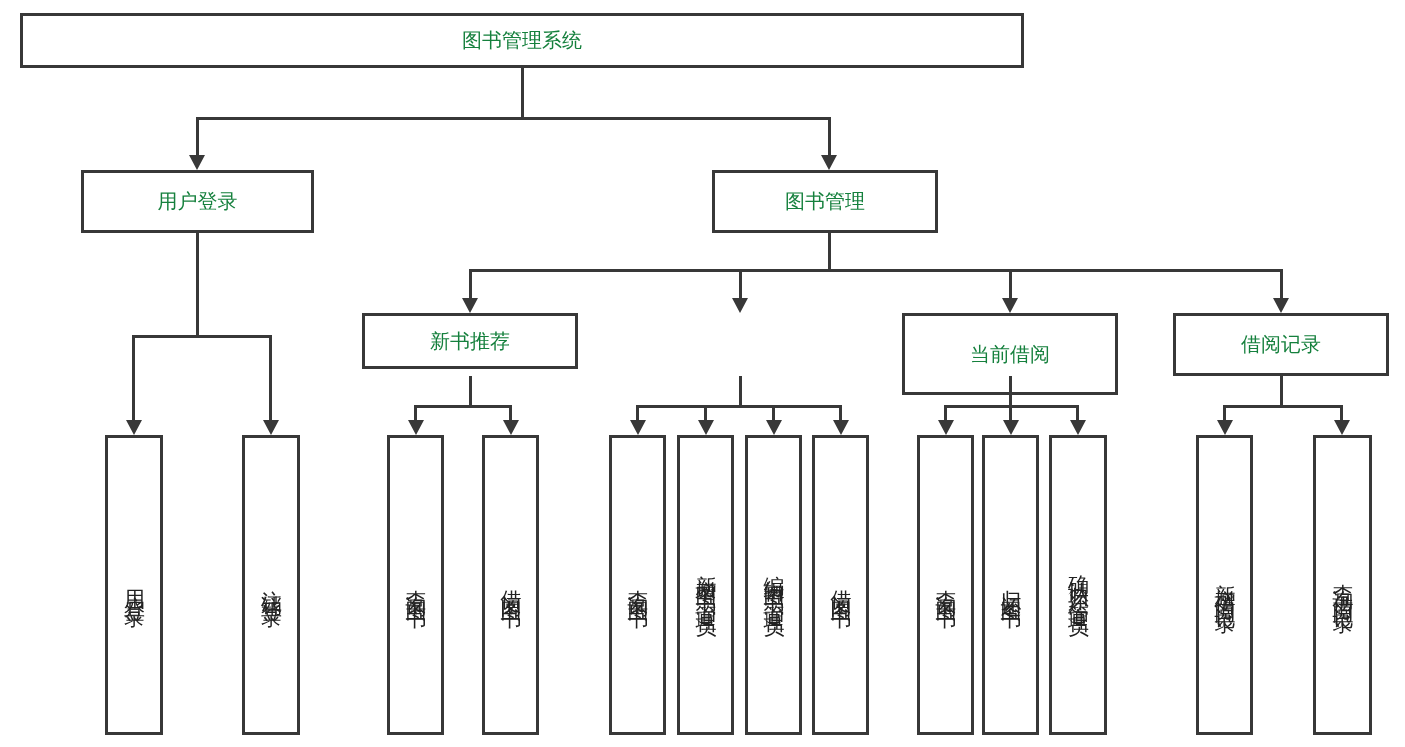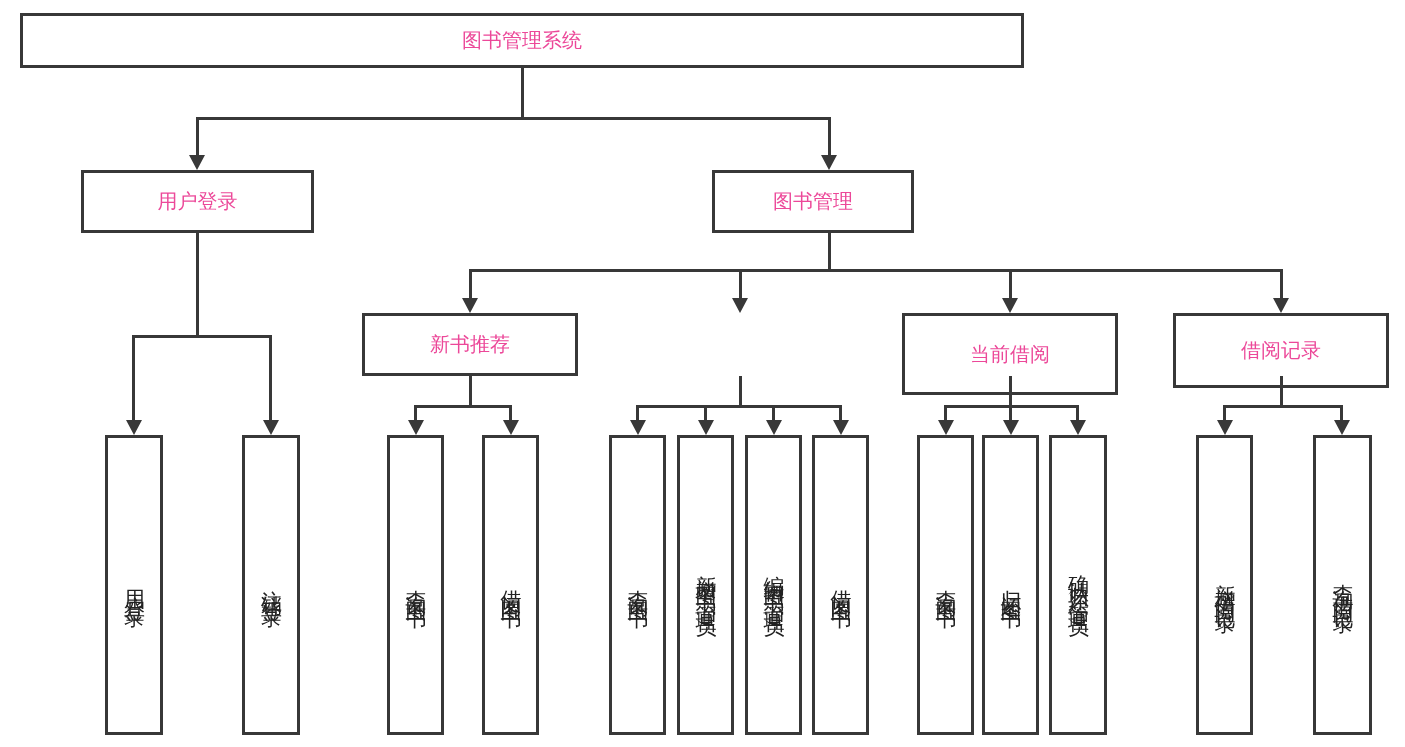--- a/index.html
+++ b/index.html
@@ -3,21 +3,21 @@
 <meta charset="utf-8">
 <style>
   html,body{margin:0;padding:0;background:#ffffff;}
   .stage{
     position:relative;width:1405px;height:747px;background:#ffffff;overflow:hidden;
     font-family:"DejaVu Sans","Liberation Sans",sans-serif;color:#222222;
   }
   .box{
     position:absolute;box-sizing:border-box;border:3px solid #383838;background:#ffffff;
     display:flex;align-items:center;justify-content:center;
-    font-size:20px;color:#ec4899;white-space:nowrap;
+    font-size:20px;color:#15803d;white-space:nowrap;
   }
   .vbox{
     position:absolute;box-sizing:border-box;border:3px solid #383838;background:#ffffff;
     display:flex;align-items:center;justify-content:center;
     writing-mode:vertical-rl;text-orientation:mixed;
     font-size:21px;letter-spacing:6px;line-height:1.0;color:#222222;
   }
   .vl{position:absolute;width:3px;background:#383838;}
   .hl{position:absolute;height:3px;background:#383838;}
   .tri{
@@ -38,43 +38,43 @@
   <div class="box" style="left:20px;top:13px;width:1004px;height:55px;">图书管理系统</div>
 
   <div class="vl" style="left:521px;top:68px;height:52px;"></div>
   <div class="hl" style="left:196px;top:117px;width:635px;"></div>
   <div class="vl" style="left:196px;top:117px;height:39px;"></div>
   <div class="tri" style="left:189px;top:155px;"></div>
   <div class="vl" style="left:828px;top:117px;height:39px;"></div>
   <div class="tri" style="left:821px;top:155px;"></div>
 
   <div class="box" style="left:81px;top:170px;width:233px;height:63px;">用户登录</div>
-  <div class="box" style="left:712px;top:170px;width:202px;height:63px;">图书管理</div>
+  <div class="box" style="left:712px;top:170px;width:226px;height:63px;">图书管理</div>
 
   <div class="vl" style="left:196px;top:233px;height:105px;"></div>
   <div class="hl" style="left:132px;top:335px;width:140px;"></div>
   <div class="vl" style="left:132px;top:335px;height:87px;"></div>
   <div class="tri" style="left:126px;top:420px;"></div>
   <div class="vl" style="left:269px;top:335px;height:87px;"></div>
   <div class="tri" style="left:263px;top:420px;"></div>
 
   <div class="vl" style="left:828px;top:233px;height:39px;"></div>
   <div class="hl" style="left:469px;top:269px;width:813px;"></div>
   <div class="vl" style="left:469px;top:269px;height:31px;"></div>
   <div class="tri" style="left:462px;top:298px;"></div>
   <div class="vl" style="left:739px;top:269px;height:31px;"></div>
   <div class="tri" style="left:732px;top:298px;"></div>
   <div class="vl" style="left:1009px;top:269px;height:31px;"></div>
   <div class="tri" style="left:1002px;top:298px;"></div>
   <div class="vl" style="left:1280px;top:269px;height:31px;"></div>
   <div class="tri" style="left:1273px;top:298px;"></div>
 
-  <div class="box" style="left:362px;top:313px;width:216px;height:63px;text-align:right;">新书推荐</div>
+  <div class="box" style="left:362px;top:313px;width:216px;height:56px;text-align:right;">新书推荐</div>
   <div class="box" style="left:902px;top:313px;width:216px;height:82px;">当前借阅</div>
-  <div class="box" style="left:1173px;top:313px;width:216px;height:75px;">借阅记录</div>
+  <div class="box" style="left:1173px;top:313px;width:216px;height:63px;">借阅记录</div>
 
   <div class="vl" style="left:469px;top:376px;height:32px;"></div>
   <div class="hl" style="left:414px;top:405px;width:98px;"></div>
   <div class="vl" style="left:739px;top:376px;height:32px;"></div>
   <div class="hl" style="left:636px;top:405px;width:206px;"></div>
   <div class="vl" style="left:1009px;top:376px;height:32px;"></div>
   <div class="hl" style="left:944px;top:405px;width:135px;"></div>
   <div class="vl" style="left:1280px;top:376px;height:32px;"></div>
   <div class="hl" style="left:1223px;top:405px;width:120px;"></div>
 

